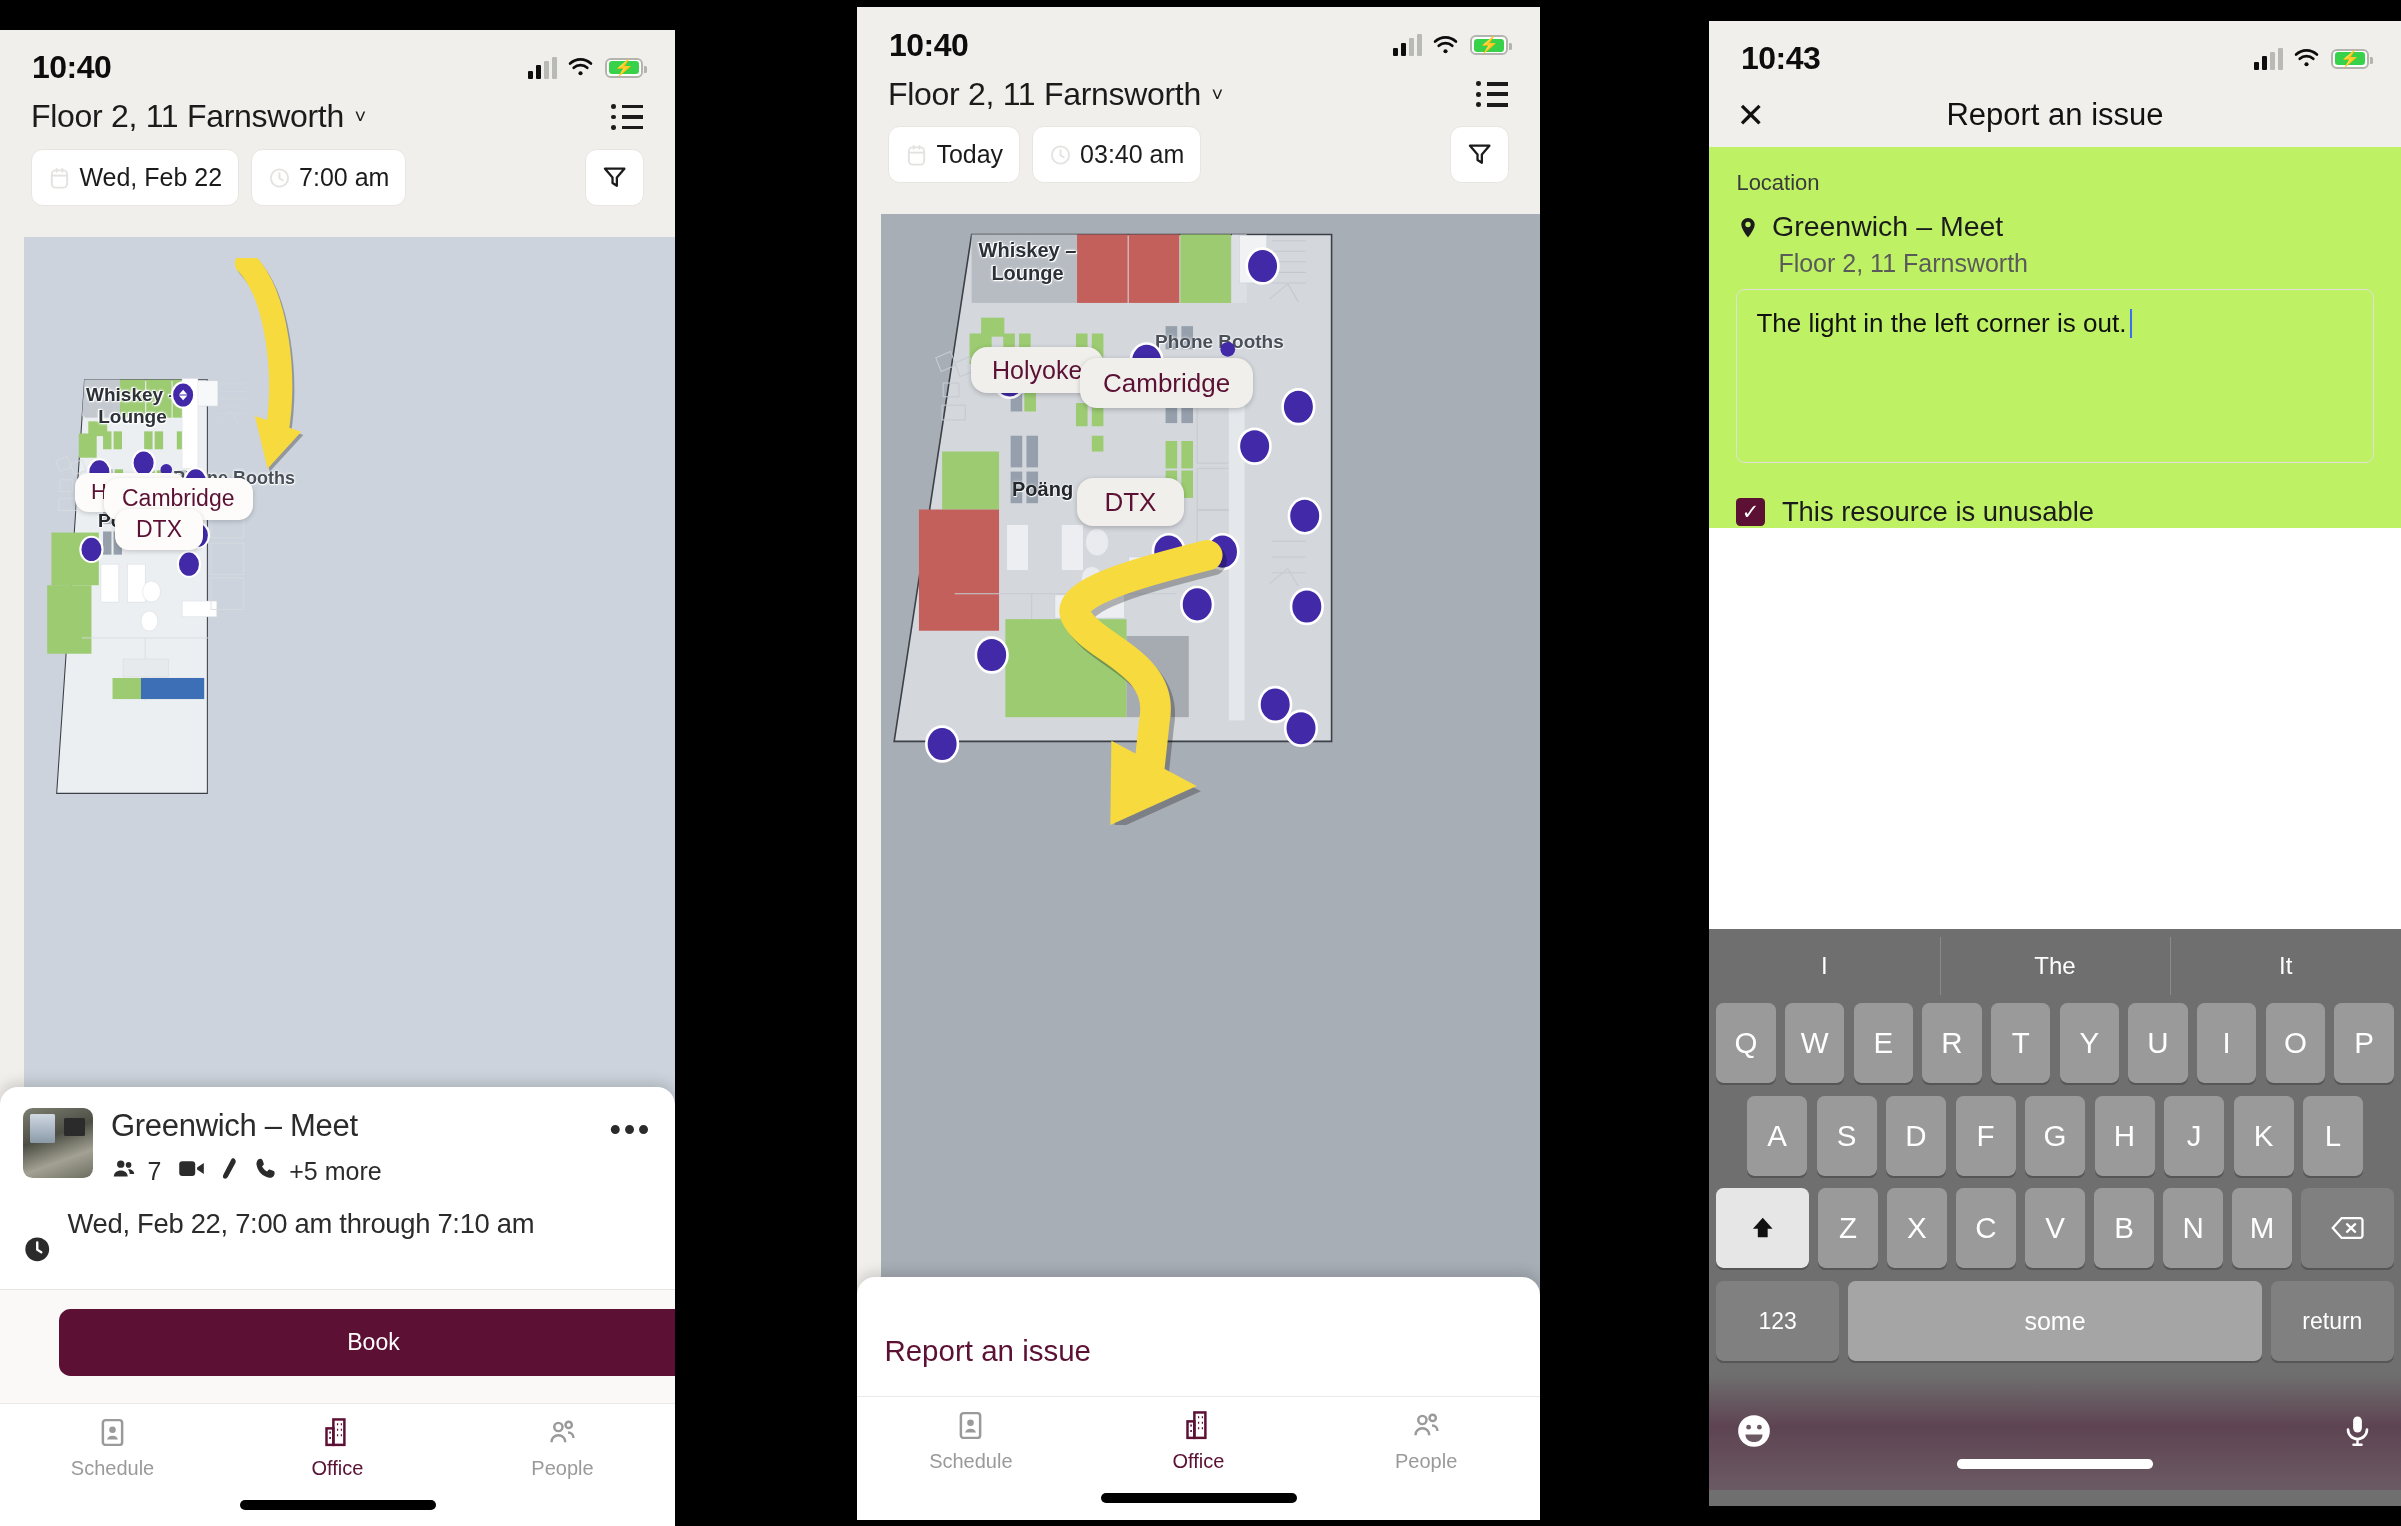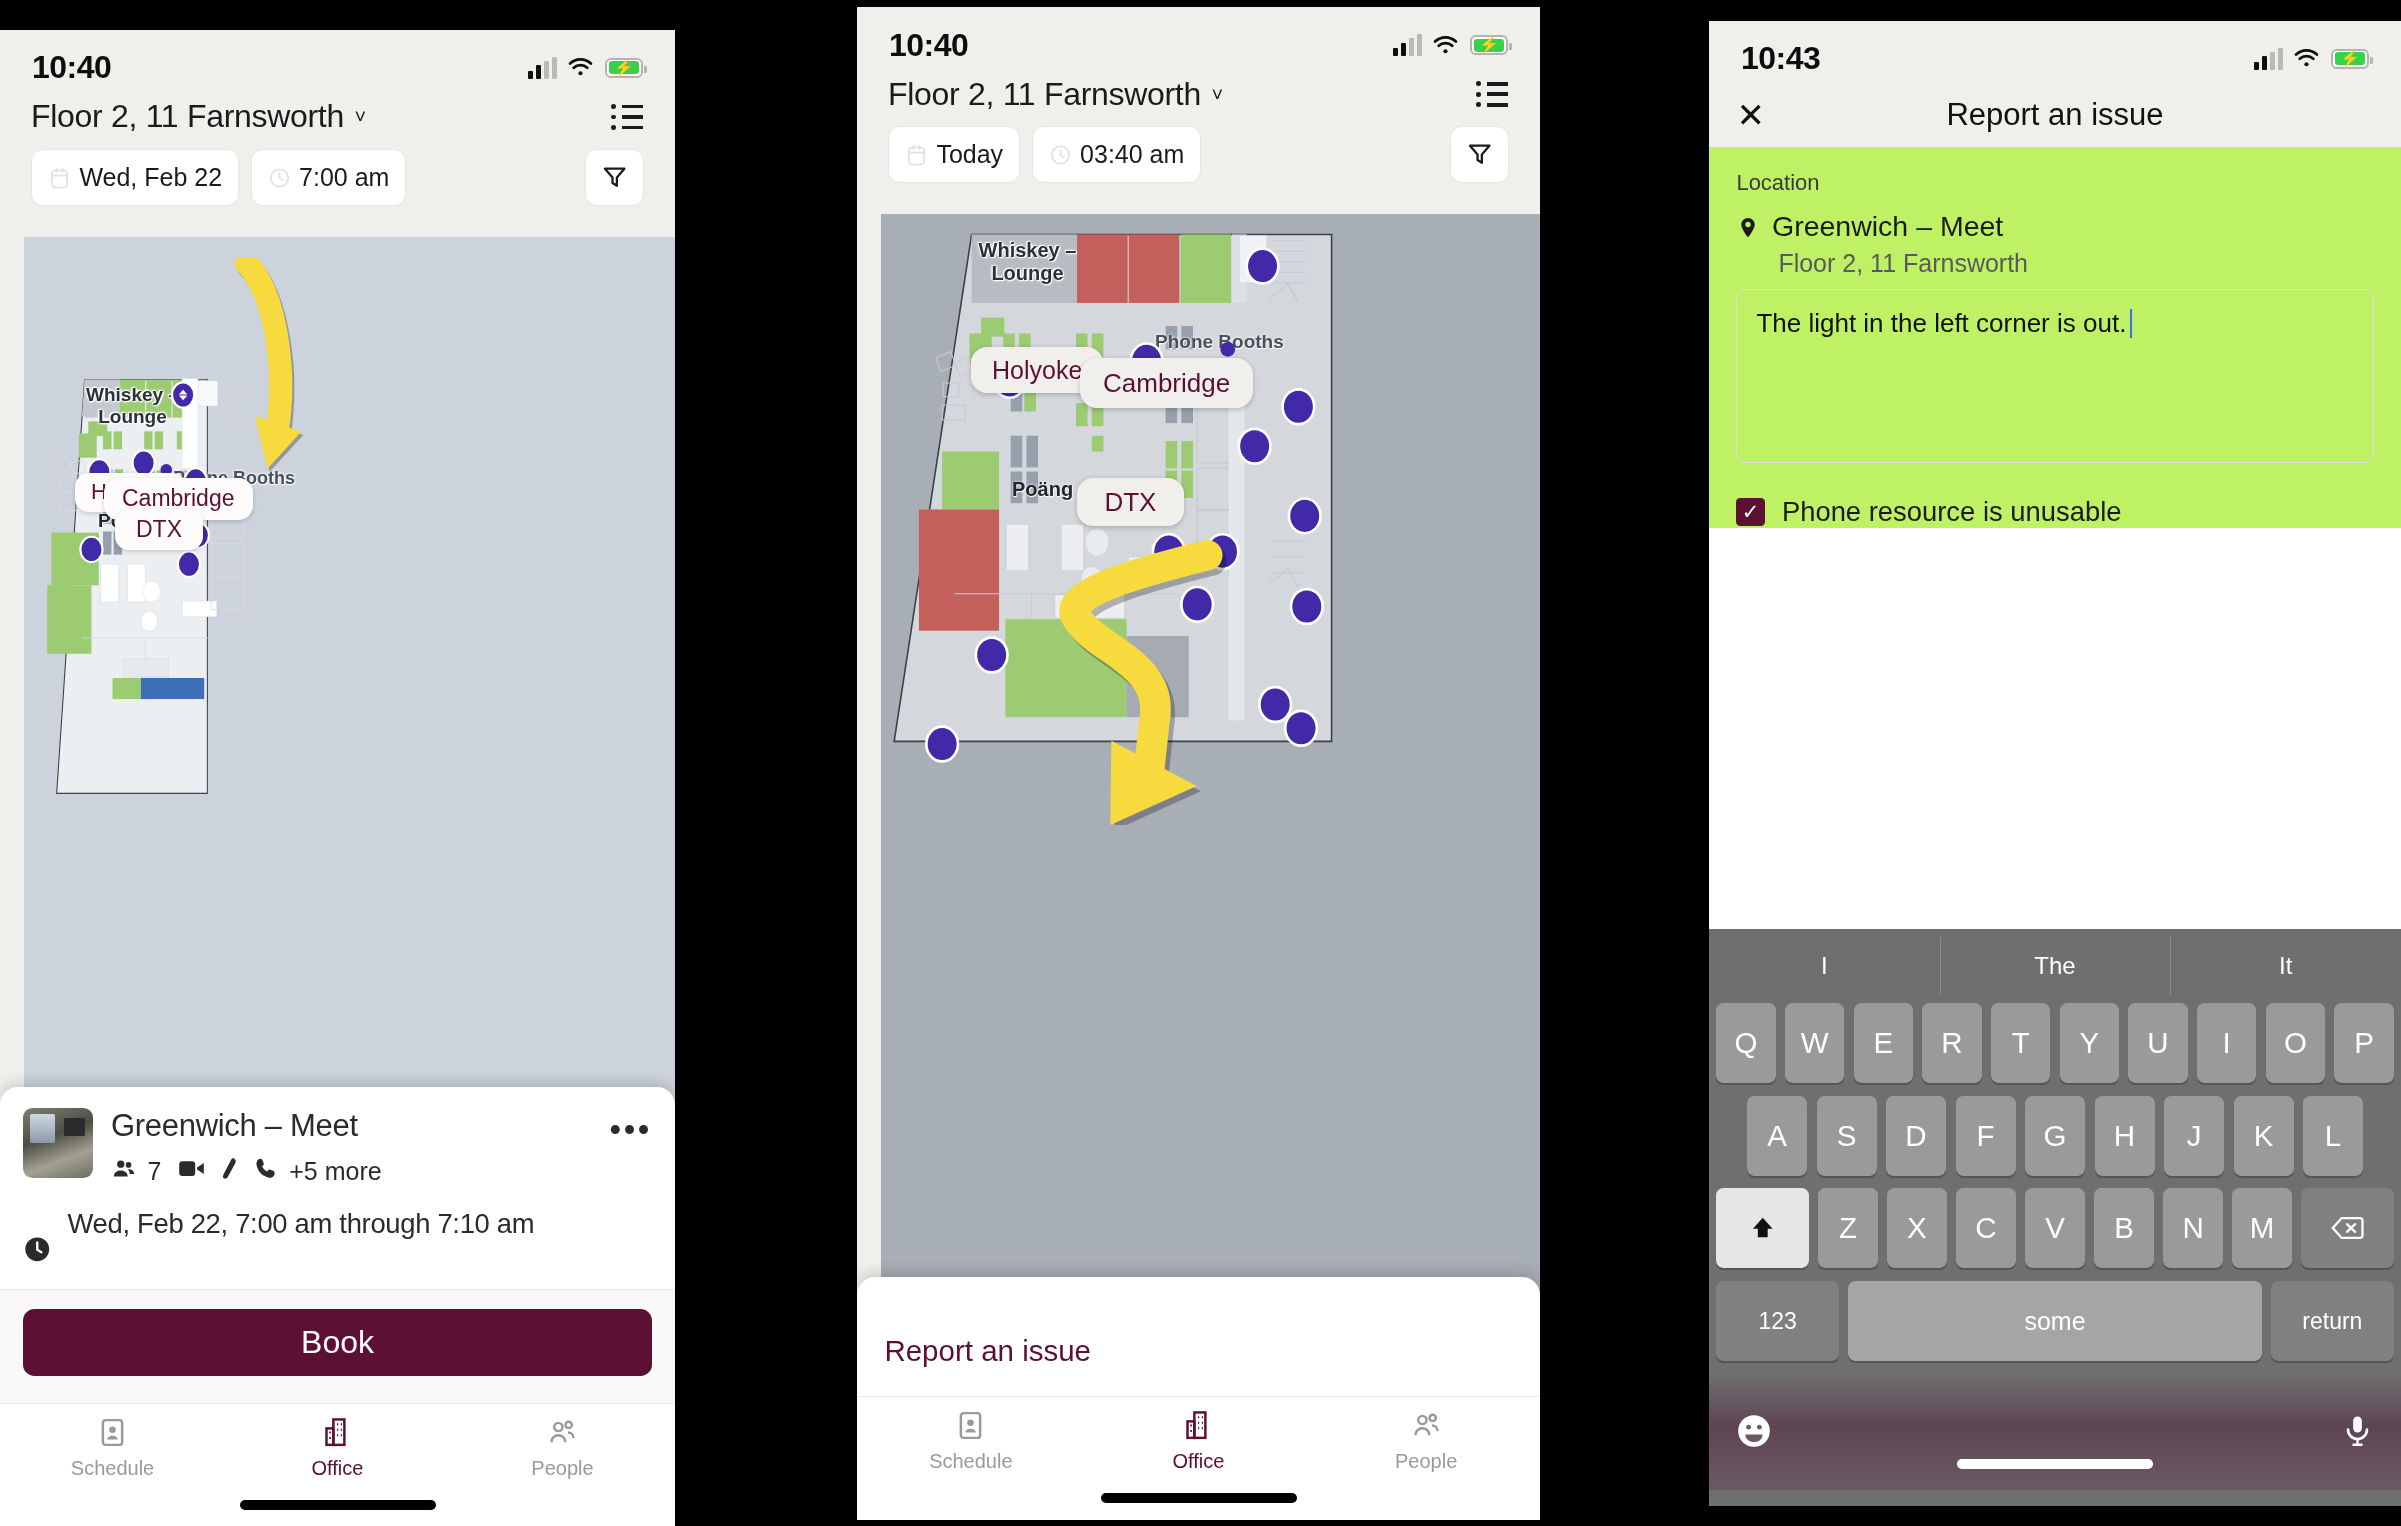--- a/index.html
+++ b/index.html
@@ -63,21 +63,21 @@
   .cardtitle { font-size:31px; color:#2b2b2b; font-weight:400; letter-spacing:-0.3px; }
   .amen { display:flex; align-items:center; gap:10.5px; margin-top:11.6px; font-size:25px; color:#2b2b2b; }
   .dots { margin-left:auto; font-size:33px; color:#2b2b2b; letter-spacing:2.6px; line-height:.4; padding-top:14.8px;}
 
   .cardtime { display:flex; gap:16px; padding:12.7px 23px 23px 23px; align-items:flex-start; }
   .cardtime .txt { font-size:27.4px; color:#2b2b2b; line-height:1.28; letter-spacing:-0.3px; }
 
   .cardsep { height:1.1px; background:#e7e5e0; }
   .bookwrap { padding:19px 23px 27.4px 23px; background:#faf9f7; }
   .bookbtn { width:100%; height:67px; border-radius:11.6px; display:flex; align-items:center;
-             justify-content:center; font-size:32px; color:#fff; }
+             justify-content:center; font-size:23px; color:#fff;margin-left:36px; }
 
   .reportwrap { padding:57px 27.4px 28.5px 27.4px; }
   .reportlink { font-size:29.5px; }
 
   
   .tabbar { background:#fff; border-top:1.1px solid #eceae6; display:flex; height:124px; padding-top:11.6px; }
   .tab { flex:1; display:flex; flex-direction:column; align-items:center; gap:8.4px; }
   .tab .tl { font-size:20px; }
   .homeind { position:absolute; left:50%; transform:translateX(-50%); bottom:17px;
              width:196px; height:10.5px; background:#000; border-radius:5.3px; }
@@ -662,21 +662,21 @@
         <span class="locname">Greenwich – Meet</span>
       </div>
       <div class="locsub">Floor 2, 11 Farnsworth</div>
 
       <div class="ta">
         <span>The light in the left corner is out.</span><span class="caret"></span>
       </div>
 
       <div class="cbrow">
         <span class="cb" style="background:#5b1034;">✓</span>
-        <span class="cblabel">Phone resource is unusable</span>
+        <span class="cblabel">This resource is unusable</span>
       </div>
     </div>
 
     <div class="kb" style="height:577px;">
       <div class="predict">
         <div>I</div>
         <div>The</div>
         <div>It</div>
       </div>
 

